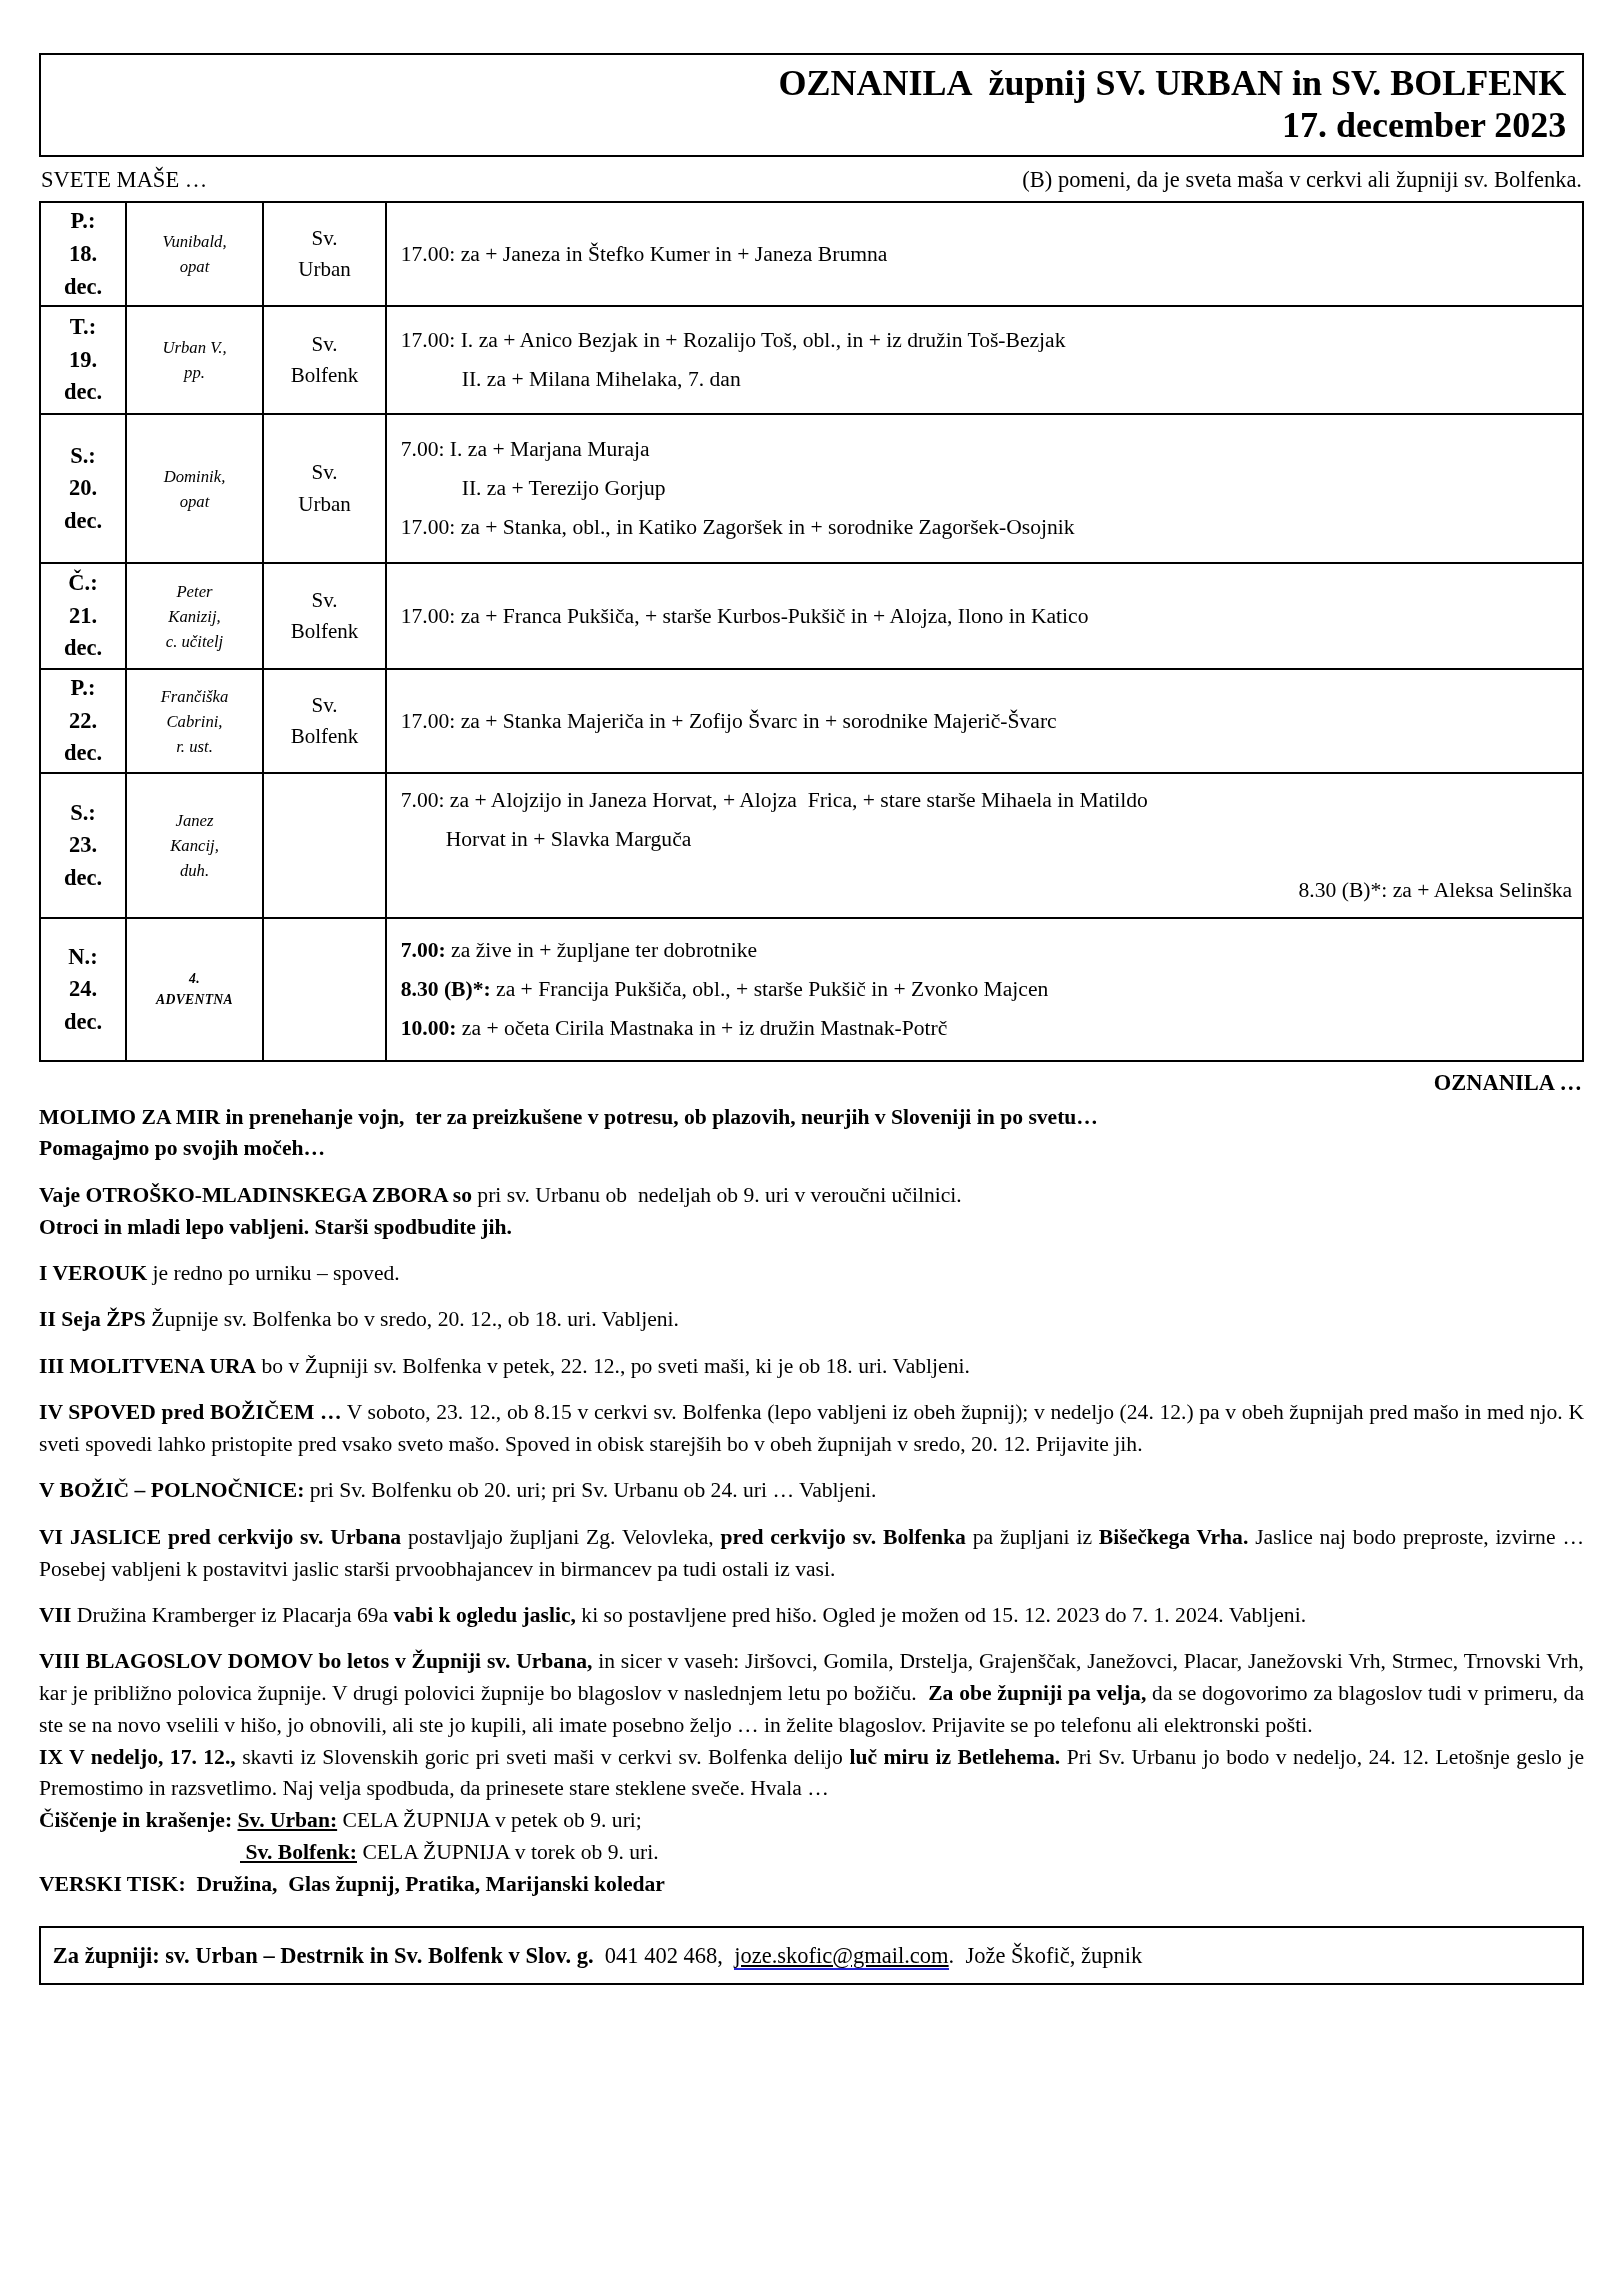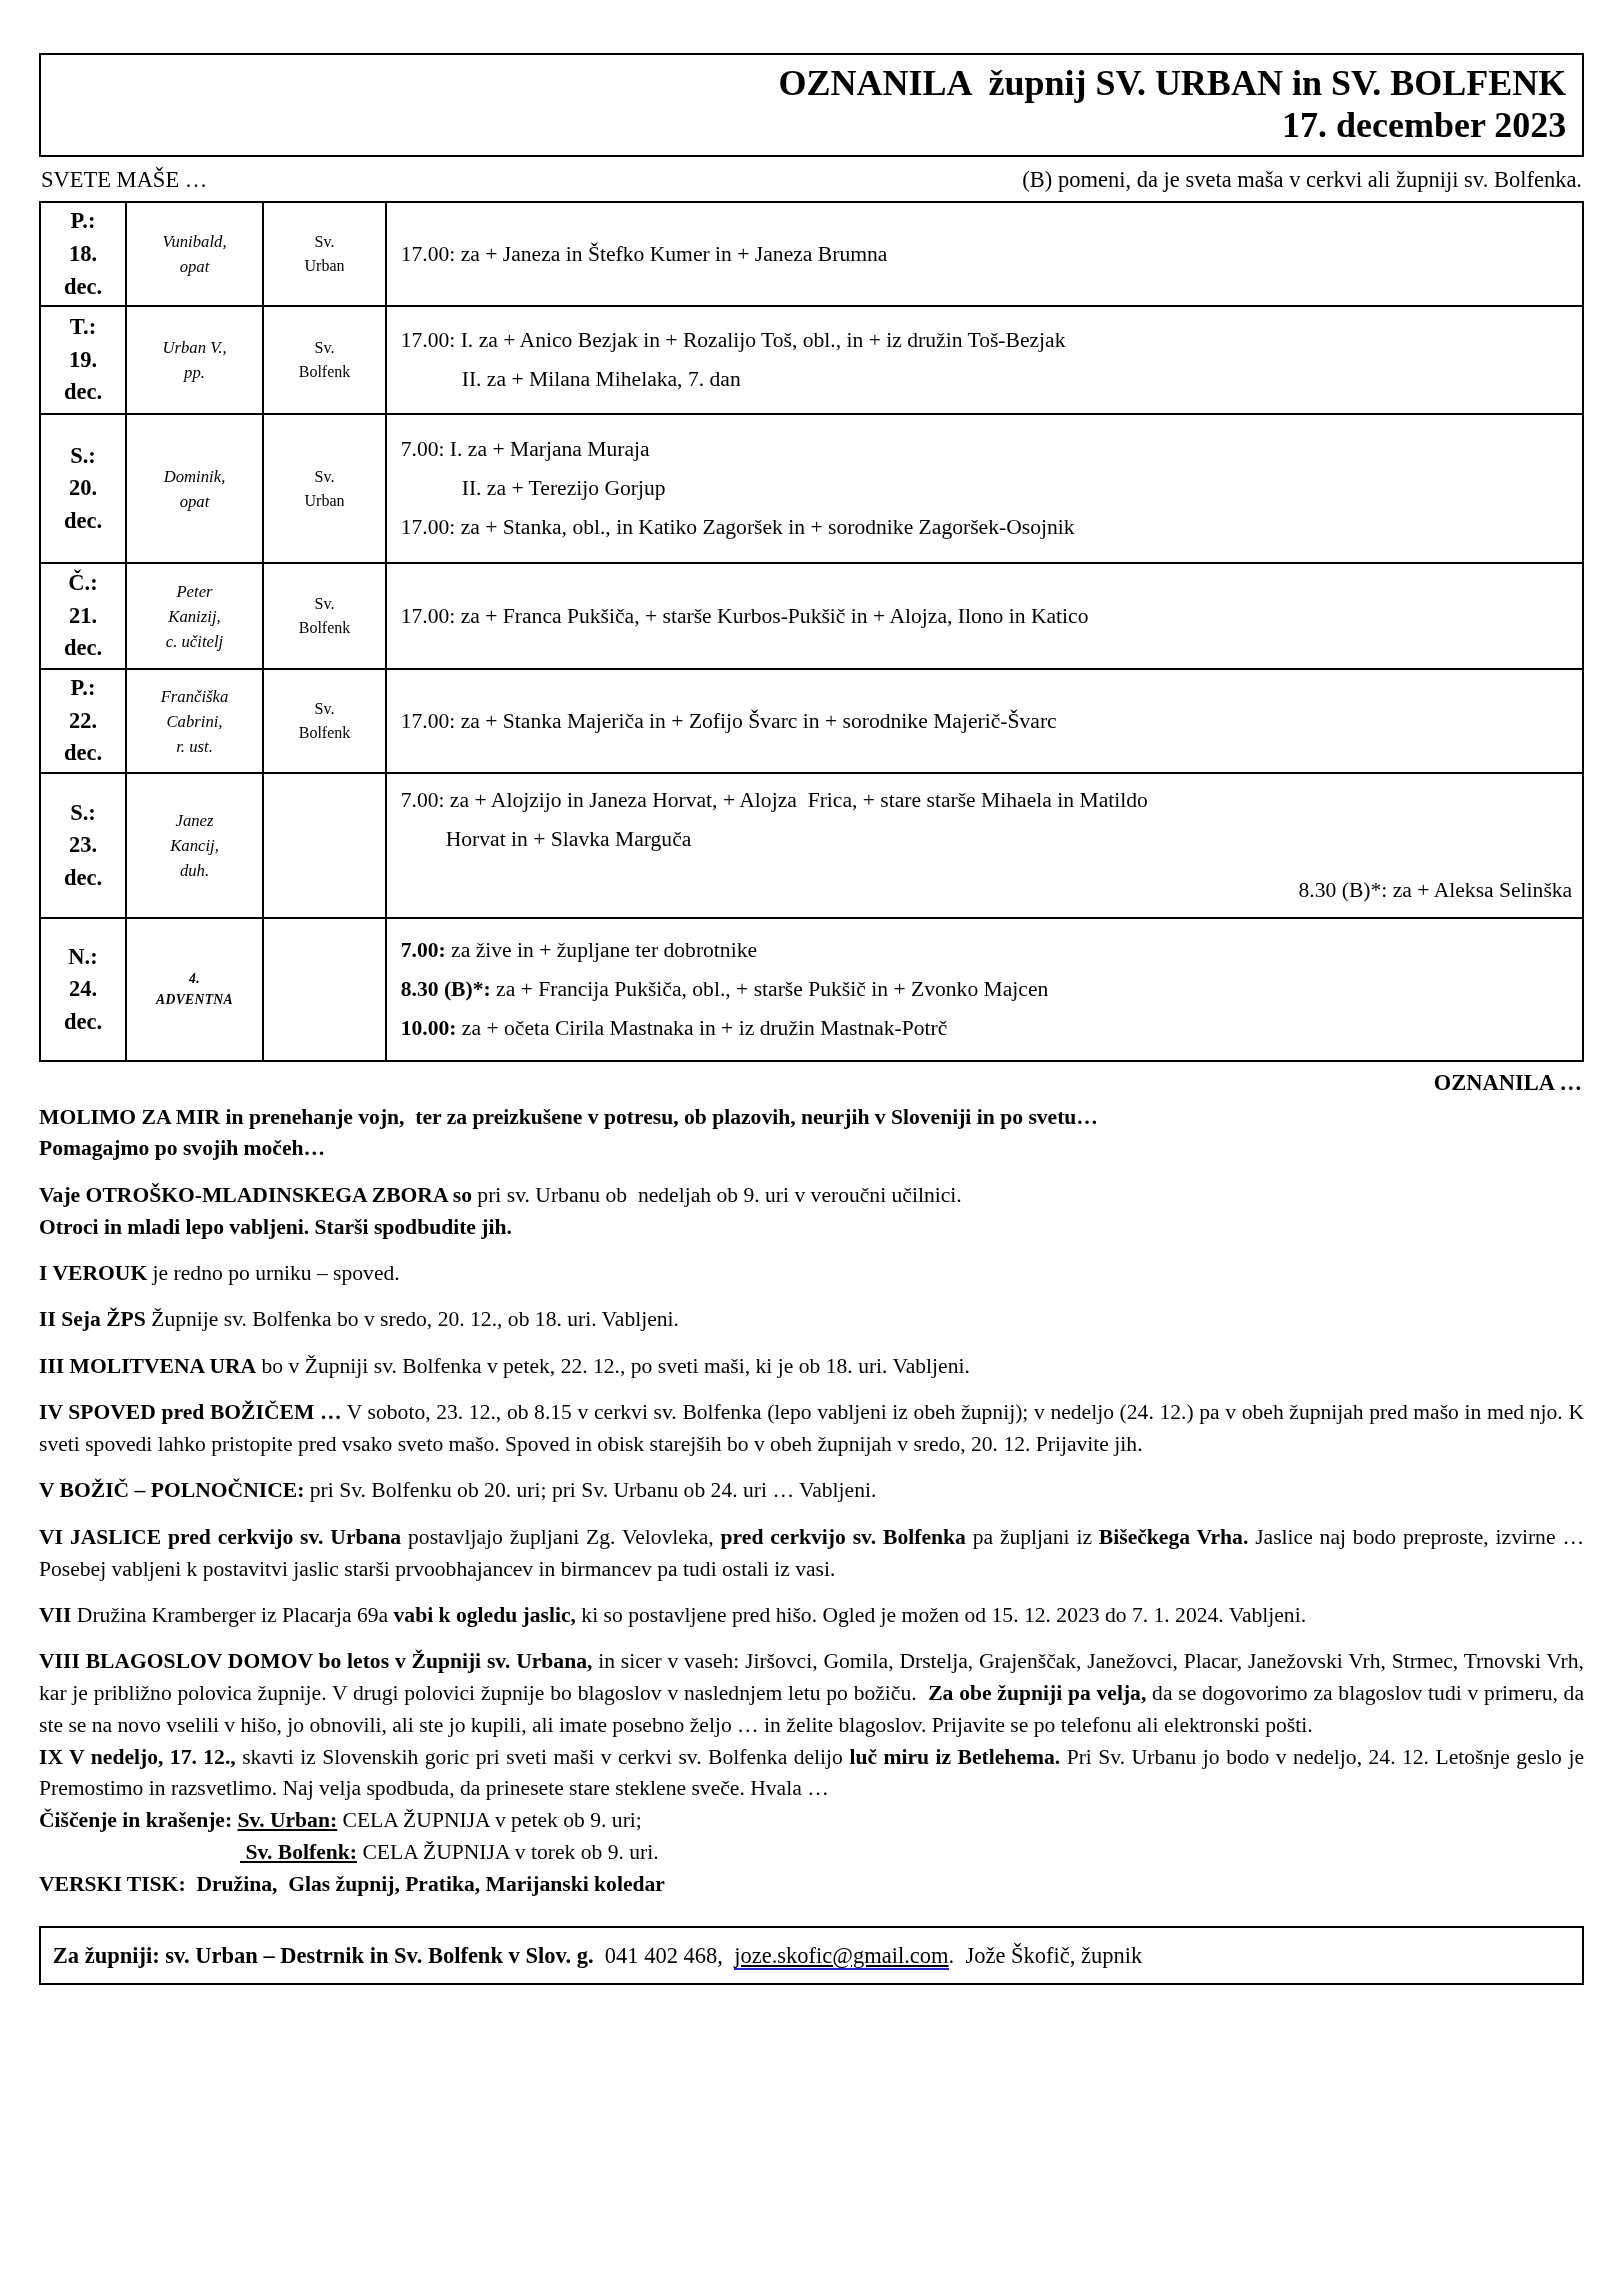--- a/index.html
+++ b/index.html
@@ -27,21 +27,21 @@
   }
   
   table.mass{border-collapse:collapse;width:100%;border:2.9px solid #000;table-layout:fixed;}
   table.mass td{border:2px solid #000;vertical-align:middle;padding:2px;}
   col.c-day{width:86px;}
   col.c-saint{width:137px;}
   col.c-church{width:123px;}
   .day{text-align:center;font-weight:bold;font-size:22.5px;line-height:1.45;white-space:pre-line;}
   .saint{text-align:center;font-style:italic;font-size:16.7px;line-height:1.5;white-space:pre-line;margin-left:24px;}
   .saint.adventna{font-size:13.7px;font-weight:bold;letter-spacing:0.3px;}
-  .church{text-align:center;font-size:16px;line-height:1.5;white-space:pre-line;}
+  .church{text-align:center;font-size:21px;line-height:1.5;white-space:pre-line;}
   .intent{font-size:21.6px;padding:3.9px 9.8px 3.9px 13.7px !important;}
   .mline{padding:6.9px 0;}
   .mline.ind1{padding-left:61px;}
   .mline.ind2{padding-left:45px;}
   .mline.gap{margin-top:11.8px;text-align:right;}
   tr.r1{height:102px;} tr.r2{height:108px;} tr.r3{height:149px;}
   tr.r4{height:106px;} tr.r5{height:100px;} tr.r6{height:145px;} tr.r7{height:143px;}
   
   .oznanila-head{text-align:right;font-weight:bold;font-size:22.5px;margin:7.8px 2px 5.9px 0;}
   .para{font-size:21.6px;line-height:1.47;margin:0 0 14.7px 0;}

